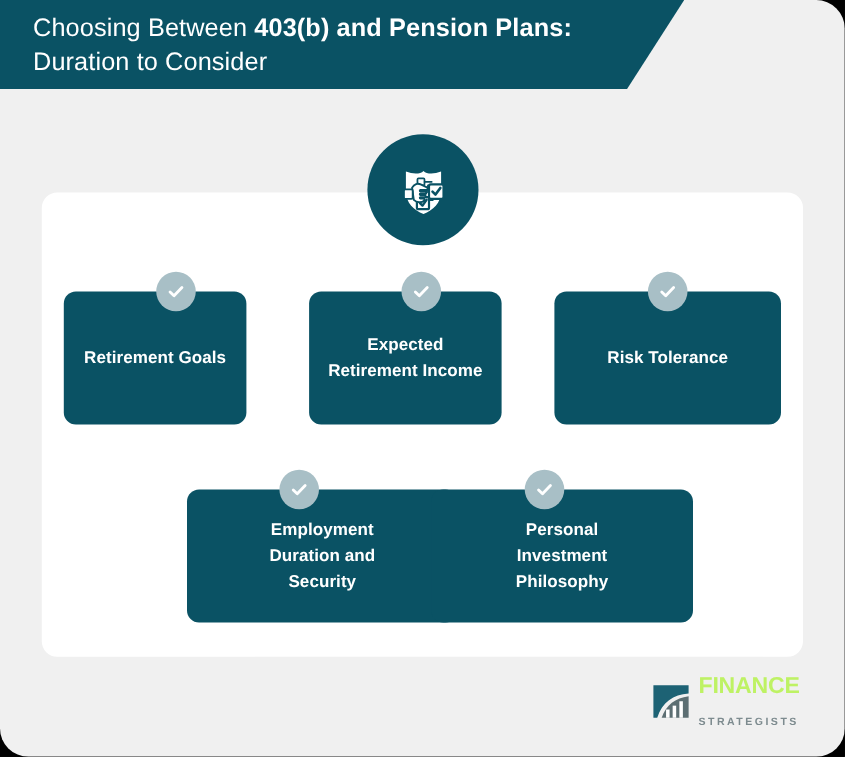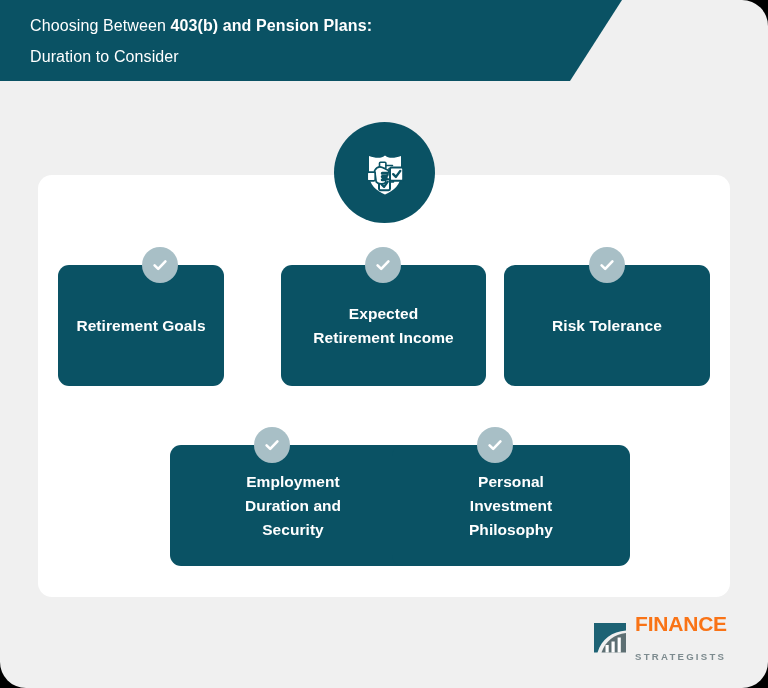--- a/index.html
+++ b/index.html
@@ -44,21 +44,21 @@
     -webkit-clip-path: polygon(0 0, 622px 0, 570px 81px, 0 81px);
     clip-path: polygon(0 0, 622px 0, 570px 81px, 0 81px);
     box-sizing: border-box;
   }
   .header-title {
     position: absolute;
     left: 30px;
     top: 10px;
     width: 530px;
     color: #ffffff;
-    font-size: 16px;
+    font-size: 23px;
     line-height: 31px;
     letter-spacing: 0.1px;
   }
   .header-title .t-strong {
     font-weight: bold;
   }
 
   
   .center-badge {
     position: absolute;
@@ -117,21 +117,21 @@
     background: #a8bfc6;
     display: flex;
     align-items: center;
     justify-content: center;
     z-index: 3;
   }
   .check-badge svg { display: block; }
 
   
   .card-r1c1 { left: 58px;  top: 265px; width: 166px; height: 121px; align-items: center; }
-  .card-r1c2 { left: 281px; top: 265px; width: 205px; height: 121px; }
+  .card-r1c2 { left: 281px; top: 265px; width: 175px; height: 121px; }
   .card-r1c3 { left: 504px; top: 265px; width: 206px; height: 121px; }
   .badge-r1c1 { left: 142px; top: 247px; }
   .badge-r1c2 { left: 365px; top: 247px; }
   .badge-r1c3 { left: 589px; top: 247px; }
 
   
   .card-r2c1 { left: 170px; top: 445px; width: 246px; height: 121px; }
   .card-r2c2 { left: 392px; top: 445px; width: 238px; height: 121px; }
   .badge-r2c1 { left: 254px; top: 427px; }
   .badge-r2c2 { left: 477px; top: 427px; }
@@ -152,21 +152,21 @@
     flex: 0 0 auto;
     margin-right: 7px;
   }
   .brand-mark svg { display: block; }
   .brand-wordmark {
     display: flex;
     flex-direction: column;
     justify-content: center;
   }
   .brand-line1 {
-    color: #f97316;
+    color: #bef264;
     font-size: 21px;
     font-weight: bold;
     line-height: 21px;
     letter-spacing: -0.2px;
   }
   .brand-line2 {
     color: #7d8b8f;
     font-size: 9.6px;
     font-weight: bold;
     line-height: 13px;

